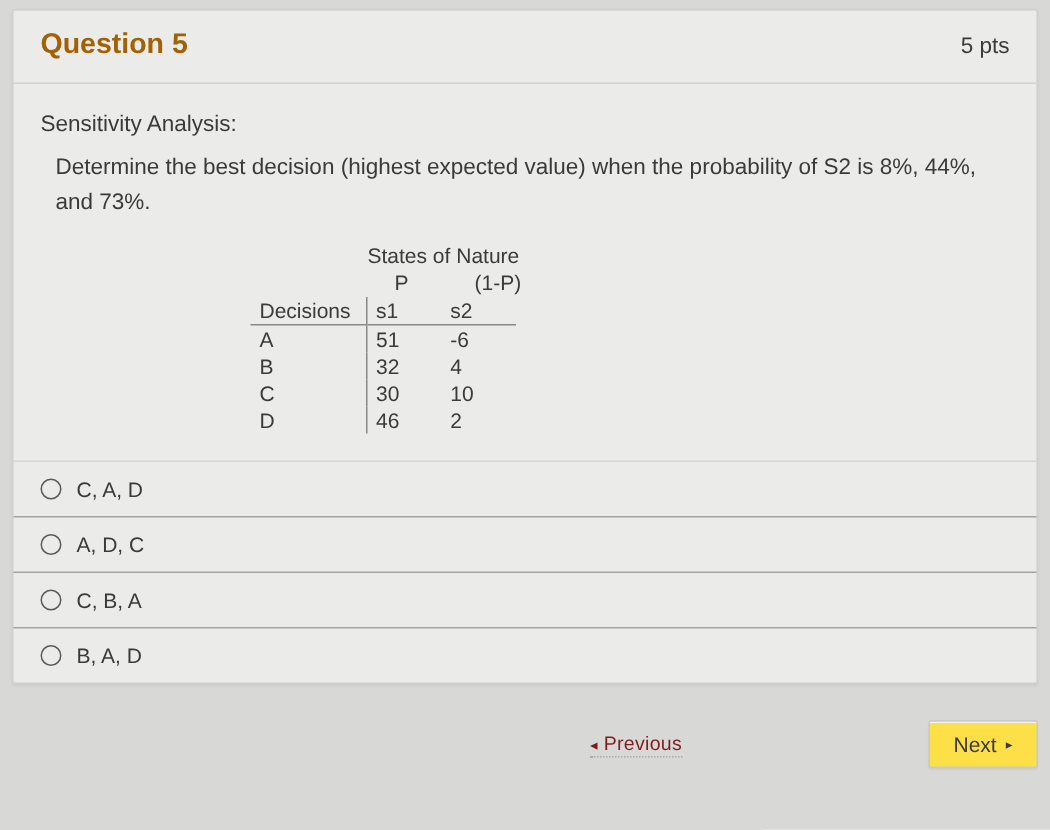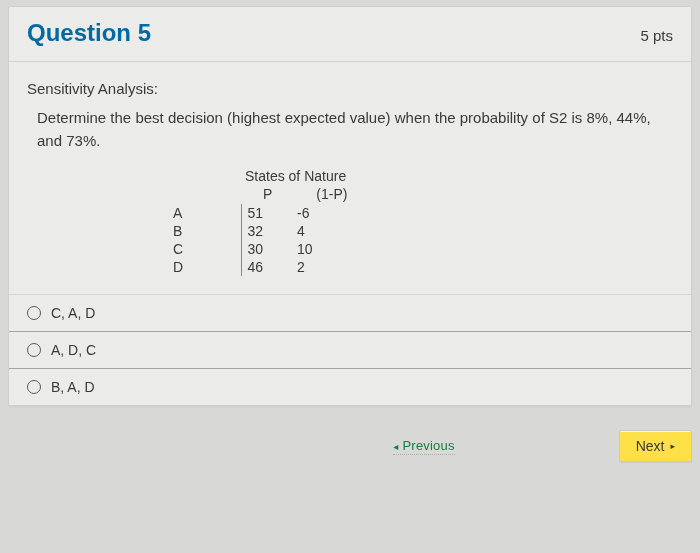--- a/index.html
+++ b/index.html
@@ -18,21 +18,21 @@
       border-radius: 2px;
       box-shadow: 0 1px 2px rgba(0,0,0,0.06);
     }
     .header {
       display: flex;
       justify-content: space-between;
       align-items: baseline;
       padding: 12px 18px 14px 18px;
       border-bottom: 1px solid #d2d2cf;
     }
-    .header h1 { font-size: 24px; font-weight: 600; color: #0369a1; }
+    .header h1 { font-size: 19px; font-weight: 600; color: #a16207; }
     .pts { font-size: 15px; color: #3a3a38; }
     .body { padding: 18px 18px 0 18px; }
     .prompt-title { font-size: 15px; margin-bottom: 10px; }
     .prompt-text { font-size: 15px; line-height: 1.5; margin: 6px 10px 16px; }
     .table-wrap { margin: 8px 0 18px 140px; }
     .son {
       font-size: 14px;
       margin-left: 78px;
       margin-bottom: 2px;
     }
@@ -66,21 +66,21 @@
     }
     .footer {
       margin-top: 24px;
       display:flex;
       justify-content: flex-end;
       align-items: center;
       gap: 14px;
       padding-bottom: 8px;
     }
     .prev {
-      font-size:13px; color:#15803d;
+      font-size:13px; color:#7f1d1d;
       position:relative;
       letter-spacing:0.2px;
       border-bottom:1px dotted #aaa;
       padding-bottom:1px;
       margin-right: 150px;
     }
     .prev-arrow { font-size:10px; margin-right:4px; }
     .next-btn {
       background:#fde047;
       border:1px solid #c9c9c6;
@@ -107,20 +107,25 @@
     <div class="prompt-text">Determine the best decision (highest expected value) when the probability of S2 is 8%, 44%, and 73%.</div>
 
     <div class="table-wrap">
       <div class="son">States of Nature</div>
       <div class="pp-row">
         <span>P</span>
         <span>(1-P)</span>
       </div>
       <table>
         <tbody>
+            <tr class="hdr-row">
+          <td class="col-dec">Decisions</td>
+          <td class="col-s1">s1</td>
+          <td class="col-s2">s2</td>
+        </tr>
         <tr>
           <td class="col-dec">A</td>
           <td class="col-s1">51</td>
           <td class="col-s2">-6</td>
         </tr>
         <tr>
           <td class="col-dec">B</td>
           <td class="col-s1">32</td>
           <td class="col-s2">4</td>
         </tr>
@@ -142,20 +147,24 @@
       <label class="opt">
         <span class="radio"></span>
         <span>C, A, D</span>
       </label>
       <label class="opt">
         <span class="radio"></span>
         <span>A, D, C</span>
       </label>
       <label class="opt">
         <span class="radio"></span>
+        <span>C, B, A</span>
+      </label>
+      <label class="opt">
+        <span class="radio"></span>
         <span>B, A, D</span>
       </label>
     </div>
   </div>
 </div>
 
 <div class="footer">
   <span class="prev">
     <span class="prev-arrow">◂</span><span>Previous</span>
   </span>

